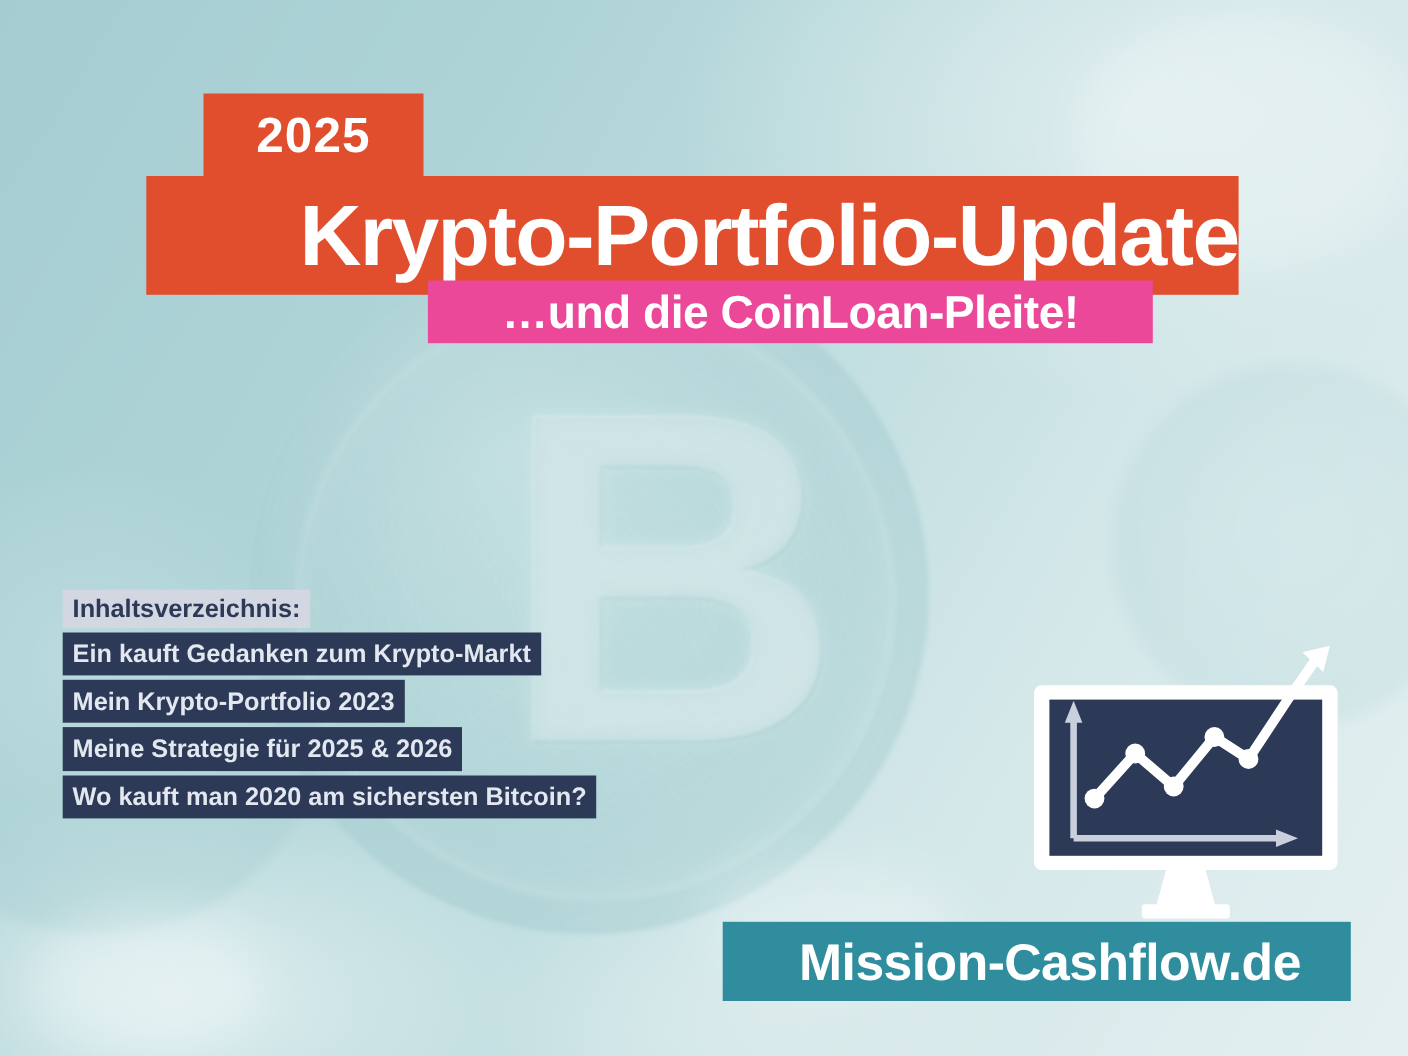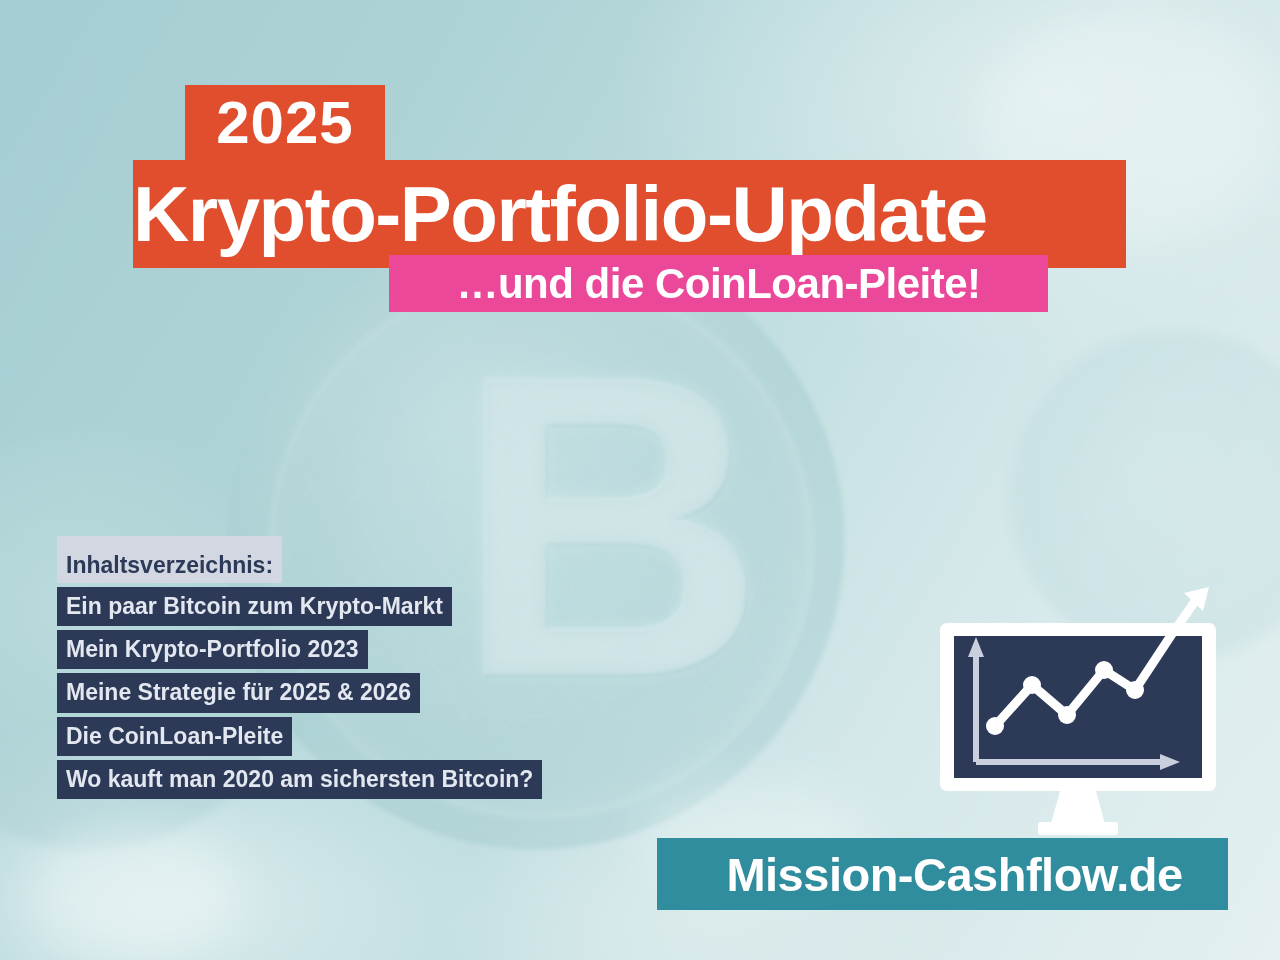--- a/index.html
+++ b/index.html
@@ -145,41 +145,41 @@
     background: #e04e2d;
   }
   .year-badge span {
     position: absolute;
     left: 0;
     right: 0;
     top: 50%;
     transform: translateY(-50%);
     text-align: center;
     color: #ffffff;
-    font-size: 60px;
+    font-size: 45px;
     font-weight: 700;
     letter-spacing: 1px;
     line-height: 1;
   }
 
   .title-bar {
     position: absolute;
     left: 133px;
     top: 160px;
     width: 993px;
     height: 108px;
     background: #e04e2d;
   }
   .title-bar span {
     position: absolute;
     left: 0;
     right: 0;
     top: 50%;
     transform: translateY(-50%);
-    text-align: left;
+    text-align: right;
     color: #ffffff;
     font-size: 78px;
     font-weight: 700;
     letter-spacing: -1.5px;
     line-height: 1;
     white-space: nowrap;
   }
 
   .subtitle-bar {
     position: absolute;
@@ -212,21 +212,21 @@
     display: flex;
     flex-direction: column;
     align-items: flex-start;
     gap: 4px;
   }
   .toc-heading {
     background: #d2d7e2;
     color: #2c3a57;
     font-size: 23px;
     font-weight: 700;
-    padding: 17px 9px 6px 9px;
+    padding: 5px 9px 6px 9px;
     line-height: 1.05;
     white-space: nowrap;
   }
   .toc-item {
     background: #2c3a57;
     color: #e3e7f0;
     font-size: 23px;
     font-weight: 700;
     padding: 7px 9px 8px 9px;
     line-height: 1.05;
@@ -293,24 +293,23 @@
   <div class="title-bar">
     <span>Krypto-Portfolio-Update</span>
   </div>
 
   <div class="subtitle-bar">
     <span>…und die CoinLoan-Pleite!</span>
   </div>
 
   <div class="toc">
     <div class="toc-heading">Inhaltsverzeichnis:</div>
-    <div class="toc-item">Ein paar Bitcoin zum Krypto-Markt</div>
+    <div class="toc-item">Ein kauft Gedanken zum Krypto-Markt</div>
     <div class="toc-item">Mein Krypto-Portfolio 2023</div>
     <div class="toc-item">Meine Strategie für 2025 &amp; 2026</div>
-    <div class="toc-item">Die CoinLoan-Pleite</div>
     <div class="toc-item">Wo kauft man 2020 am sichersten Bitcoin?</div>
   </div>
 
   <div class="monitor">
     <svg viewBox="0 0 292 265" xmlns="http://www.w3.org/2000/svg">
 
       <rect x="8" y="48" width="276" height="168" rx="7" ry="7" fill="#ffffff"></rect>
 
       <rect x="22" y="61" width="248" height="142" fill="#2c3a57"></rect>
 

